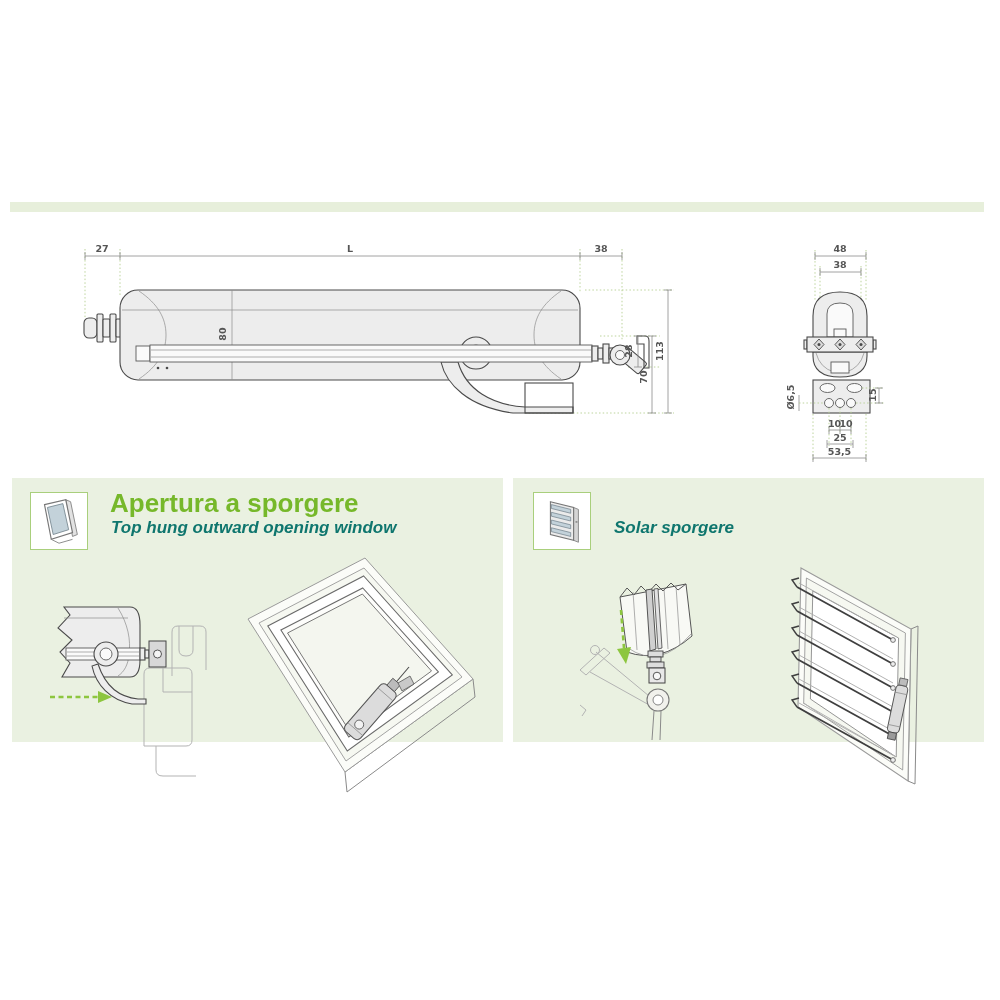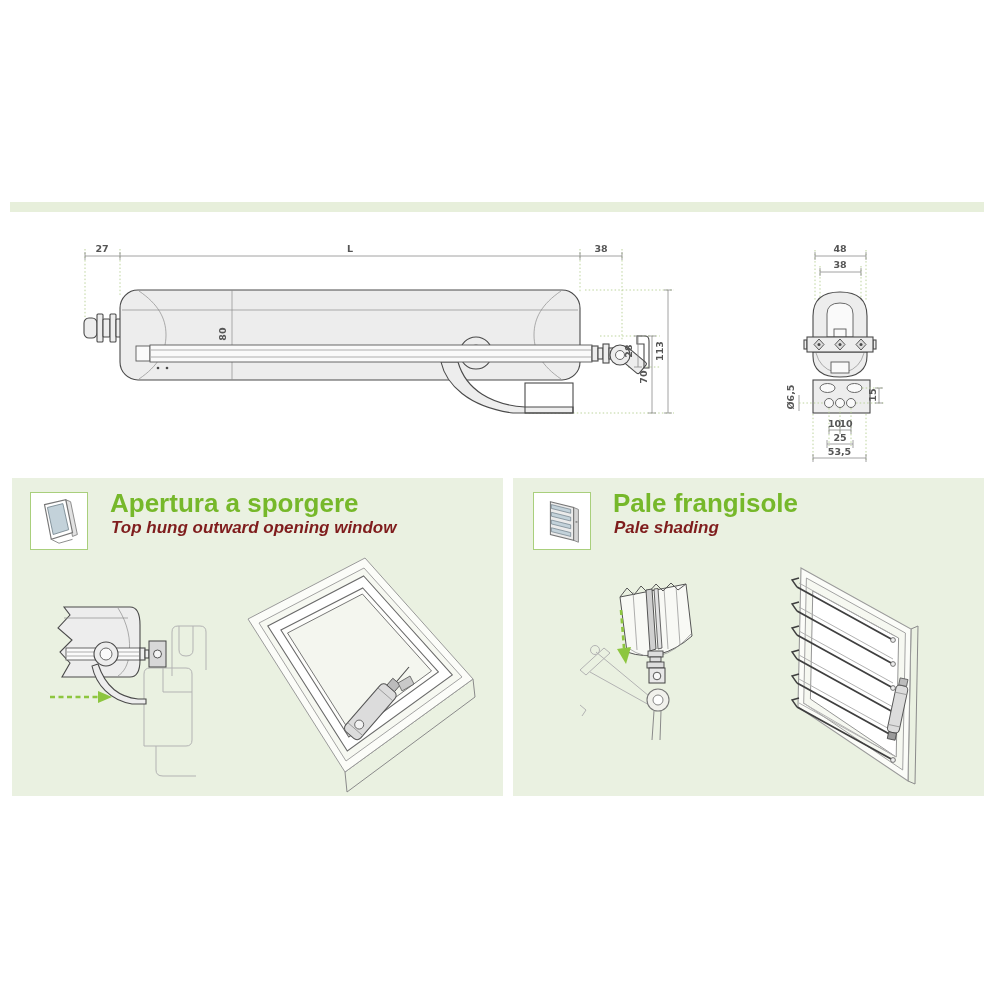--- a/index.html
+++ b/index.html
@@ -1,27 +1,27 @@
 <!DOCTYPE html>
 <html><head>
 <meta charset="utf-8">
 <style>
   html,body{margin:0;padding:0;background:#ffffff;}
   .page{position:relative;width:1000px;height:1000px;background:#ffffff;overflow:hidden;
         font-family:"Liberation Sans", sans-serif;font-weight:bold;}
   .top-band{position:absolute;left:10px;top:202px;width:974px;height:10px;background:#e7efdb;}
   .tech-svg{position:absolute;left:0;top:240px;}
-  .panel{position:absolute;top:478px;height:318px;background:#eaf1e1;}
+  .panel{position:absolute;top:478px;height:264px;background:#eaf1e1;}
   .panel-left{left:12px;width:491px;}
   .panel-right{left:513px;width:471px;}
   .icon-box{position:absolute;left:18px;top:14px;width:58px;height:58px;background:#ffffff;
             border:1px solid #a9cf7c;box-sizing:border-box;}
   .panel-right .icon-box{left:20px;}
   .panel-title{position:absolute;left:98px;top:10px;font-size:26px;color:#76b82a;letter-spacing:0;}
-  .panel-sub{position:absolute;left:99px;top:40px;font-size:17px;font-style:italic;color:#7f1d1d;text-align:center;}
+  .panel-sub{position:absolute;left:99px;top:40px;font-size:17px;font-style:italic;color:#0f766e;text-align:center;}
   .panel-right .panel-title{left:100px;}
   .panel-right .panel-sub{left:101px;}
   .illu{position:absolute;left:0;top:70px;}
   
   .ln{stroke:#4a4a4a;stroke-width:1.1;fill:none;}
   .lnf{stroke:#4a4a4a;stroke-width:1.1;fill:#ededed;}
   .lnw{stroke:#5a5a5a;stroke-width:0.9;fill:#fafafa;}
   .thin{stroke:#8c8c8c;stroke-width:0.7;fill:none;}
   .dim{stroke:#8a8a8a;stroke-width:0.8;fill:none;}
   .ext{stroke:#b6cf92;stroke-width:0.9;fill:none;stroke-dasharray:1.5 2.2;}
@@ -281,22 +281,21 @@
       <svg width="56" height="56" viewBox="0 0 58 58">
         <polygon points="41,15 46,17 46,51 41,49" fill="#d5d5d5" stroke="#8a8a8a" stroke-width="1"></polygon>
         <polygon points="17,9 41,15 41,49 17,43" fill="#ebebeb" stroke="#777777" stroke-width="1.1"></polygon>
         <polygon points="18,12 38,17 38,21 18,16" fill="#c3d2da" stroke="#6b7b85" stroke-width="0.7"></polygon>
         <polygon points="18,20 38,25 38,29 18,24" fill="#c3d2da" stroke="#6b7b85" stroke-width="0.7"></polygon>
         <polygon points="18,28 38,33 38,37 18,32" fill="#c3d2da" stroke="#6b7b85" stroke-width="0.7"></polygon>
         <polygon points="18,36 38,41 38,45 18,40" fill="#c3d2da" stroke="#6b7b85" stroke-width="0.7"></polygon>
         <line x1="43" y1="30" x2="45" y2="30" stroke="#555" stroke-width="1"></line>
       </svg>
     </div>
-    <div class="panel-title">Pale frangisole</div>
-    <div class="panel-sub">Pale shading</div>
+    <div class="panel-sub">Solar sporgere</div>
 
     <svg class="illu" width="471" height="248" viewBox="513 548 471 248">
 
       <g>
 
         <path class="lgt" d="M580,670 L604,648 L610,653 L586,675 Z"></path>
         <line class="lgt" x1="596" y1="652" x2="649" y2="696"></line>
         <line class="lgt" x1="590" y1="672" x2="651" y2="706"></line>
         <circle class="lgt" cx="595" cy="650" r="4.5"></circle>
         <path class="lgt" d="M580,705 L586,710 L582,716"></path>

